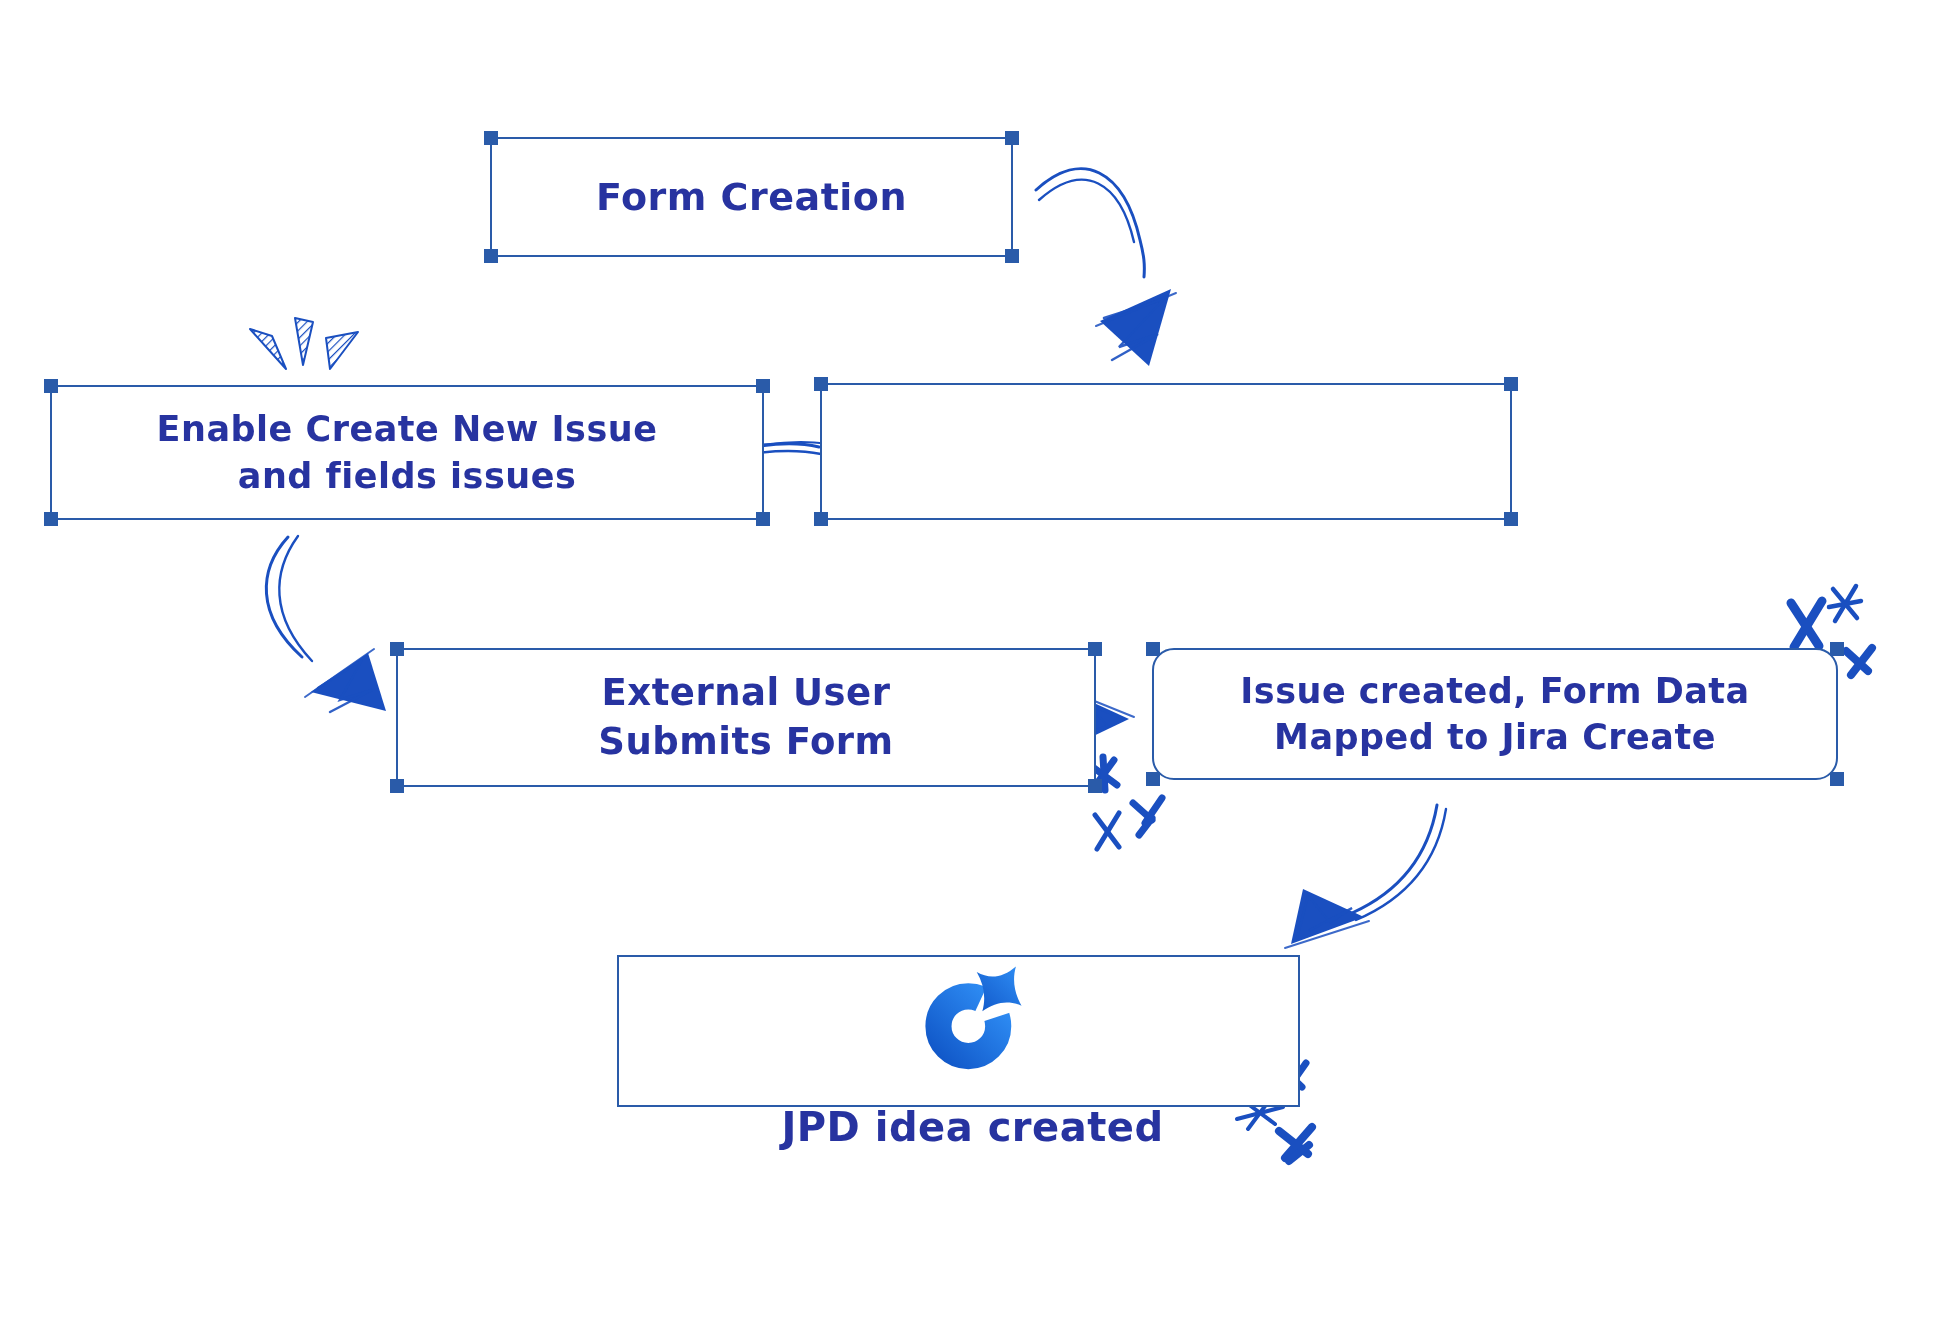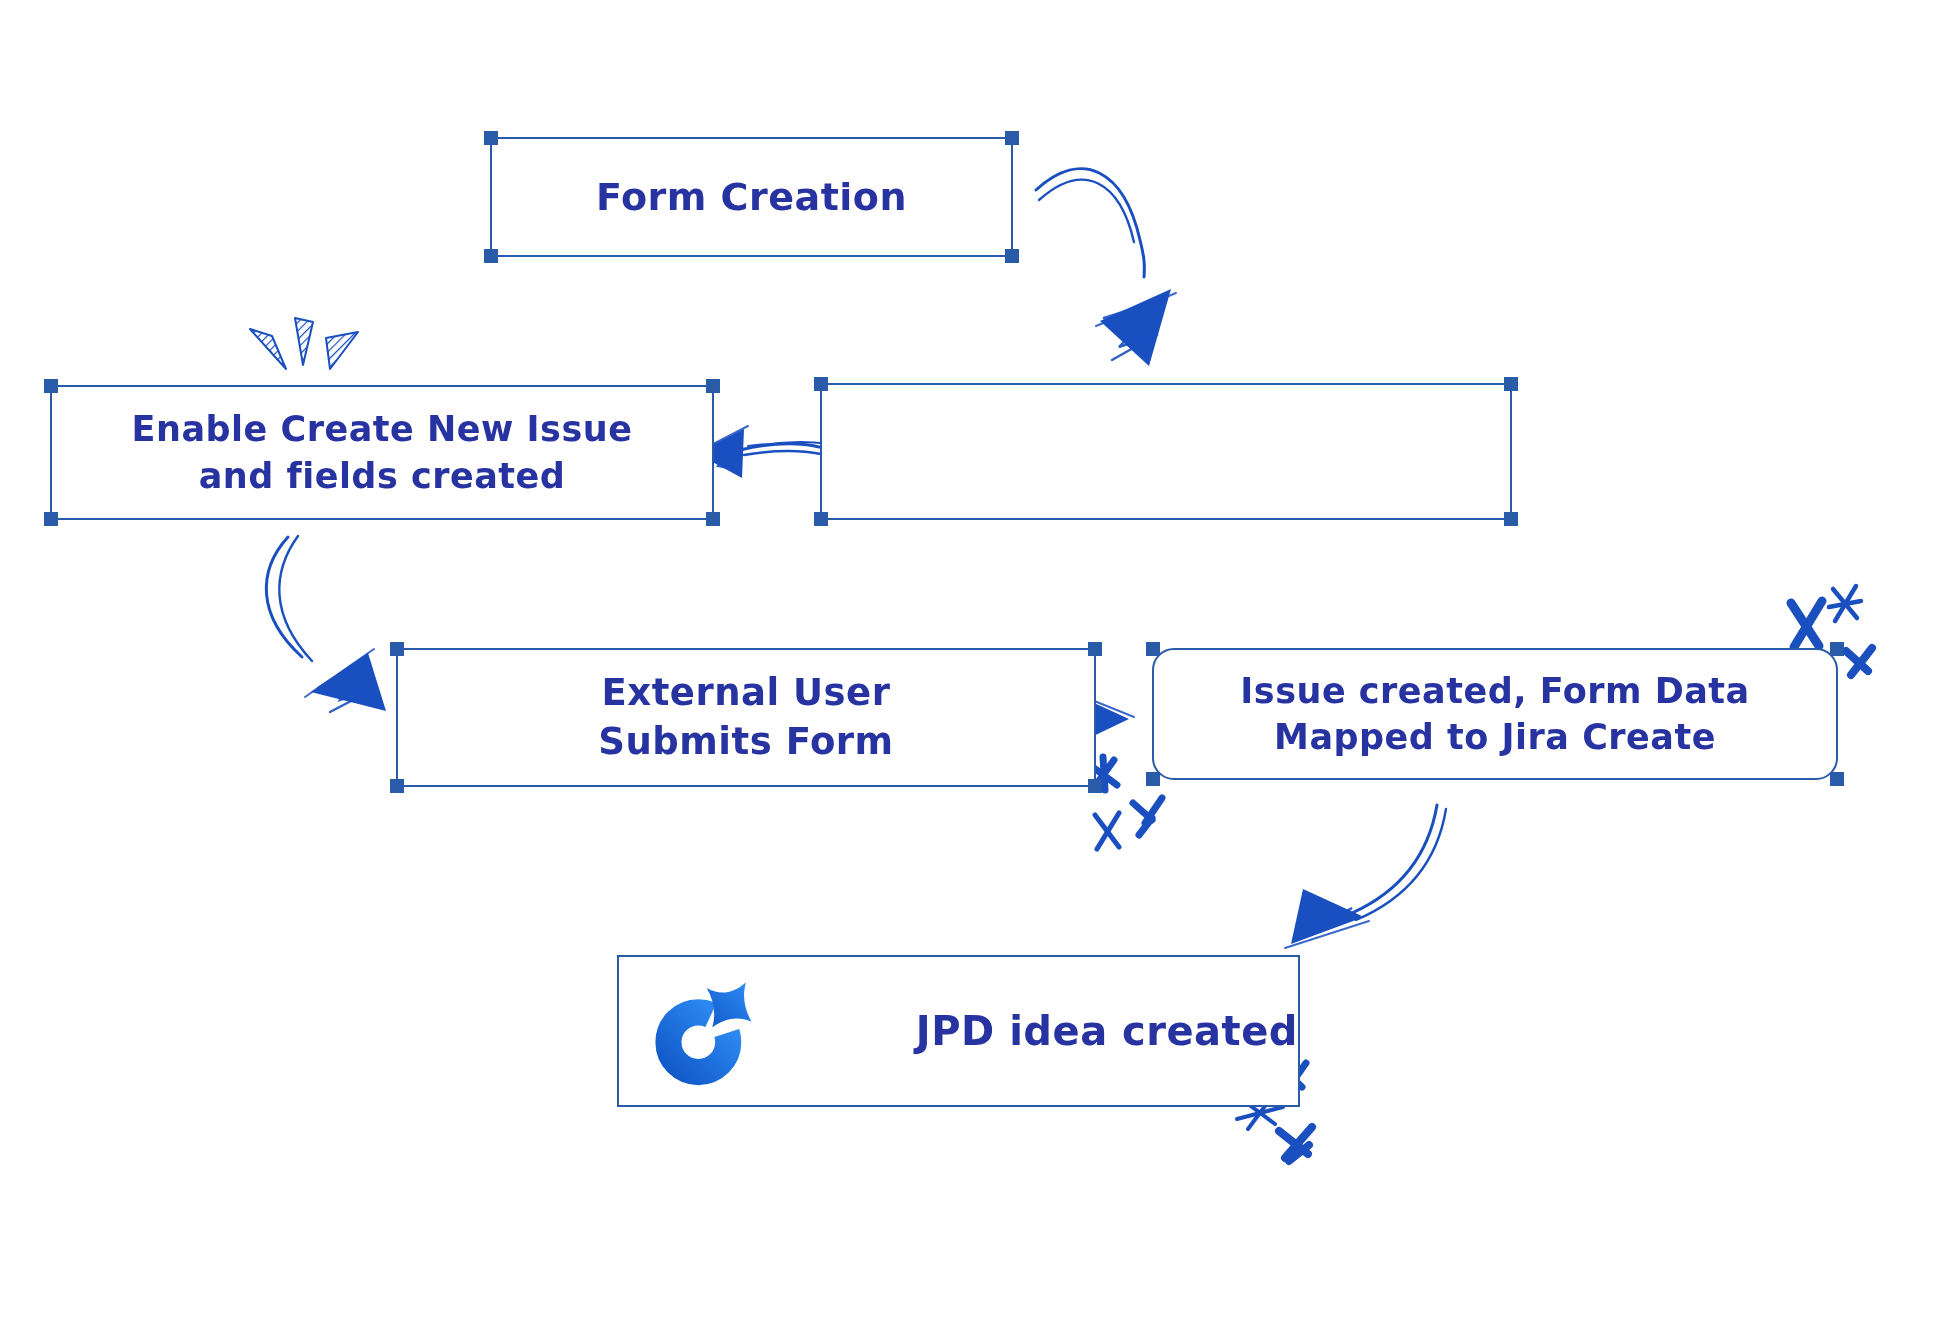--- a/index.html
+++ b/index.html
@@ -12,25 +12,25 @@
   .node .label{width:100%;line-height:1.32;letter-spacing:0.5px;}
   .node .line{display:block;}
   .handle{position:absolute;width:14px;height:14px;background:#2a5ba9;z-index:3;}
   .h-tl{left:-8px;top:-8px;}
   .h-tr{right:-8px;top:-8px;}
   .h-bl{left:-8px;bottom:-8px;}
   .h-br{right:-8px;bottom:-8px;}
 
   #box-form     {left:490px;top:137px;width:523px;height:120px;font-size:38px;}
   #box-share    {left:820px;top:383px;width:692px;height:137px;font-size:35px;}
-  #box-enable   {left:50px; top:385px;width:664px;height:135px;font-size:35px;}
+  #box-enable   {left:50px; top:385px;width:714px;height:135px;font-size:35px;}
   #box-external {left:396px;top:648px;width:700px;height:139px;font-size:37px;}
   #box-issue    {left:1152px;top:648px;width:686px;height:132px;font-size:35px;border-radius:22px;}
   #box-jpd      {left:617px;top:955px;width:683px;height:152px;font-size:40px;
-                 justify-content:space-between;padding-left:28px;gap:28px;}
+                 justify-content:flex-start;padding-left:28px;gap:28px;flex-direction:column;}
   #box-jpd .label{width:auto;}
   .jpd-logo{width:112px;height:116px;flex:0 0 auto;}
 </style>
 </head>
 <body>
 
 <div class="canvas">
 
   <svg class="overlay" viewBox="0 0 1955 1335" xmlns="http://www.w3.org/2000/svg">
     <defs>
@@ -171,21 +171,21 @@
     </div>
   </div>
 
   <div class="node" id="box-enable">
     <span class="handle h-tl"></span>
     <span class="handle h-tr"></span>
     <span class="handle h-bl"></span>
     <span class="handle h-br"></span>
     <div class="label">
       <span class="line">Enable Create New Issue</span>
-      <span class="line">and fields created</span>
+      <span class="line">and fields issues</span>
     </div>
   </div>
 
   <div class="node" id="box-external">
     <span class="handle h-tl"></span>
     <span class="handle h-tr"></span>
     <span class="handle h-bl"></span>
     <span class="handle h-br"></span>
     <div class="label">
       <span class="line">External User</span>

